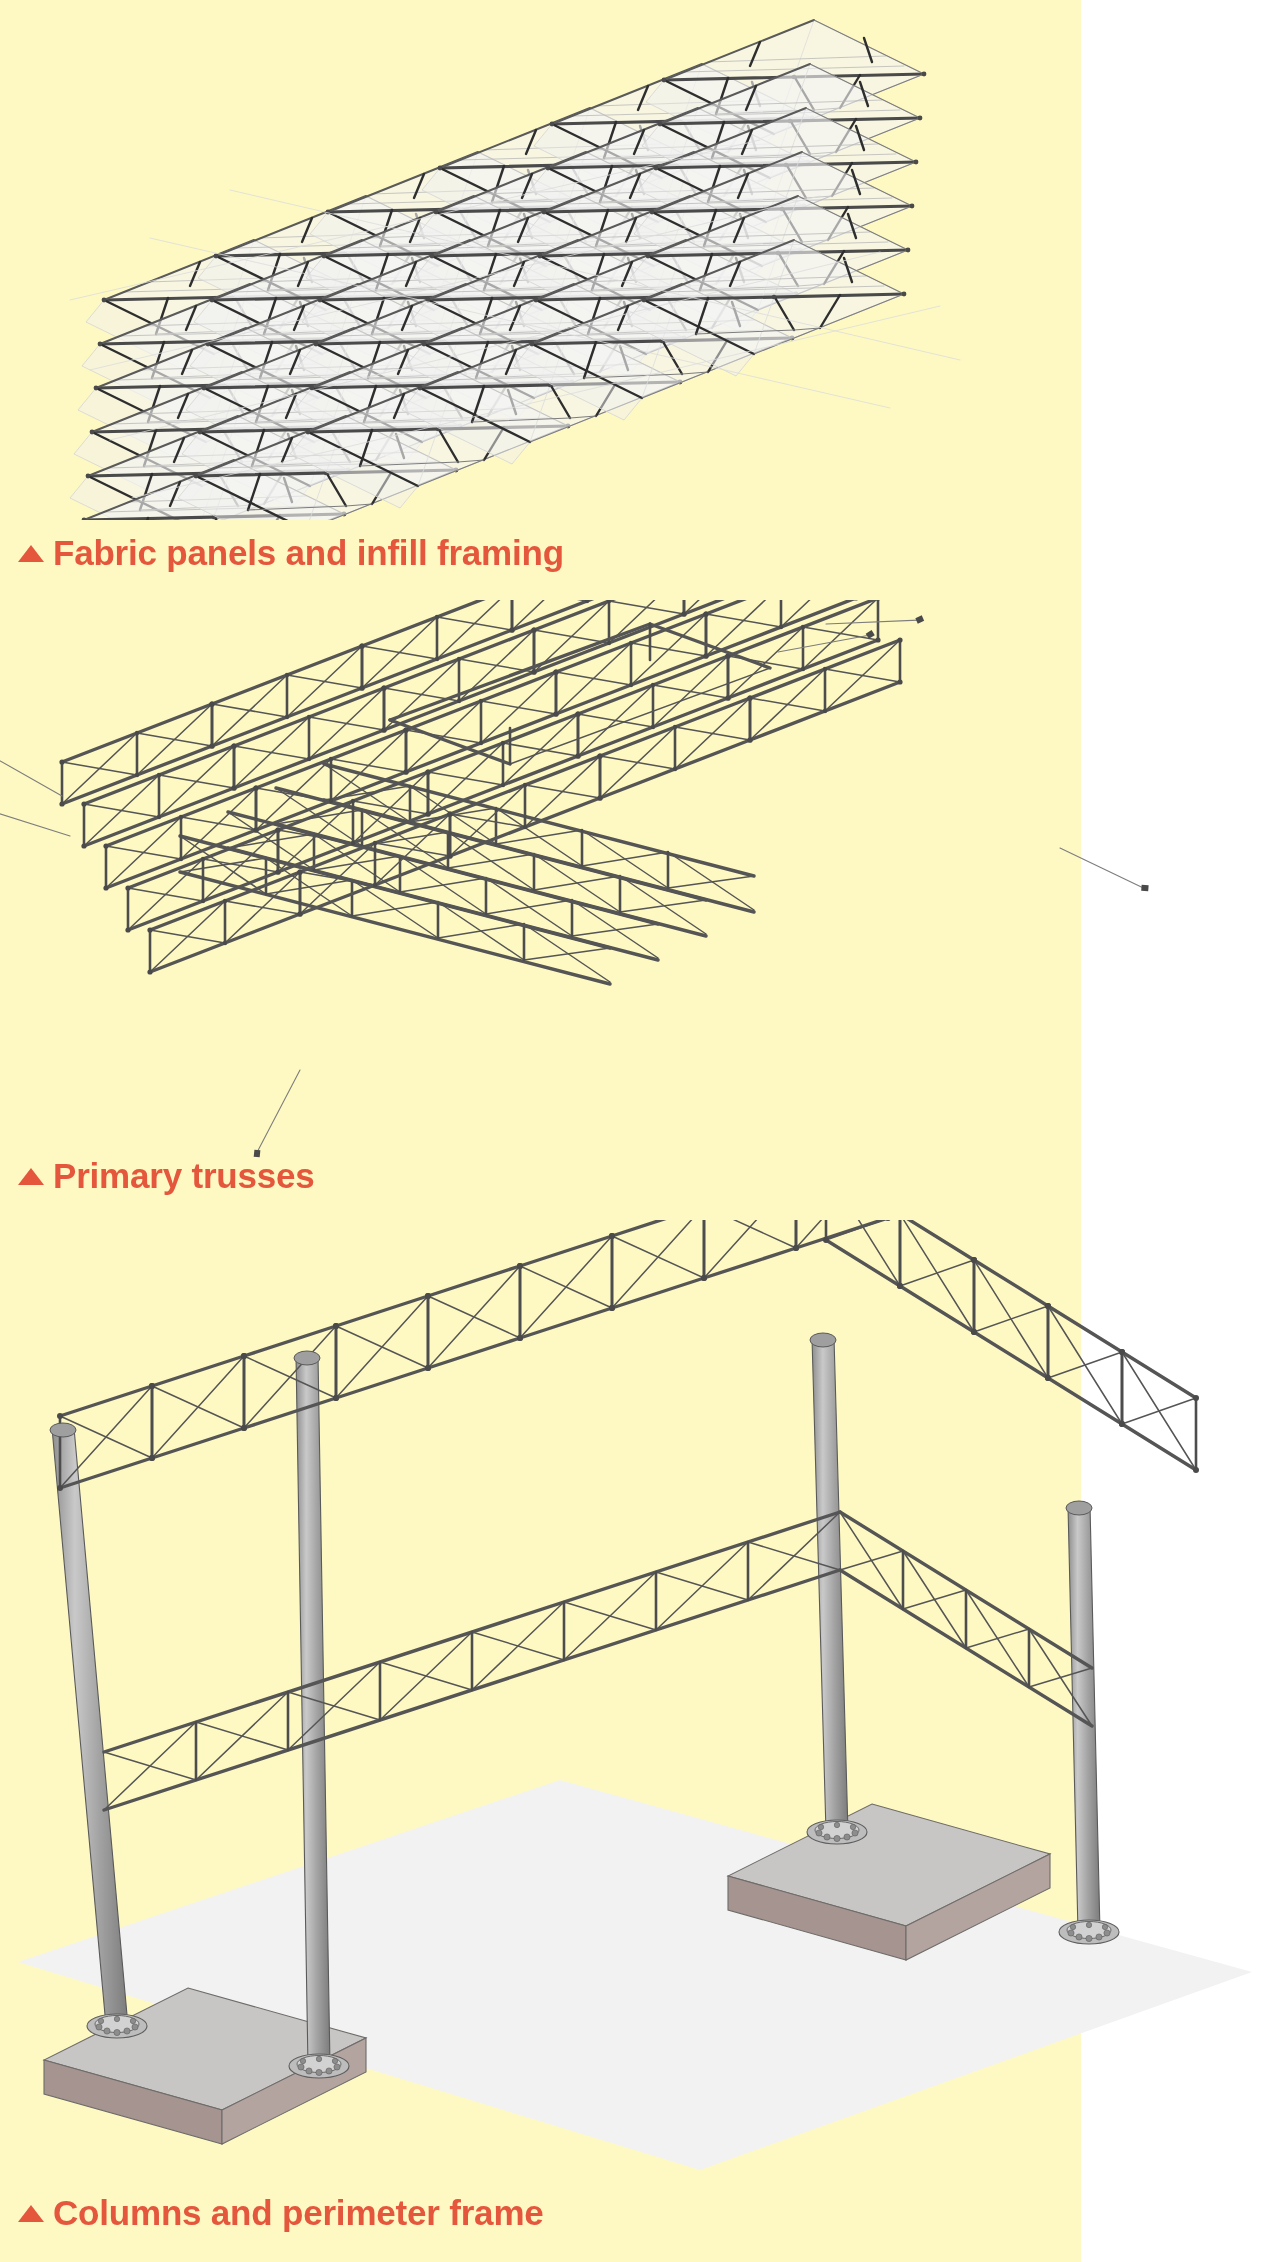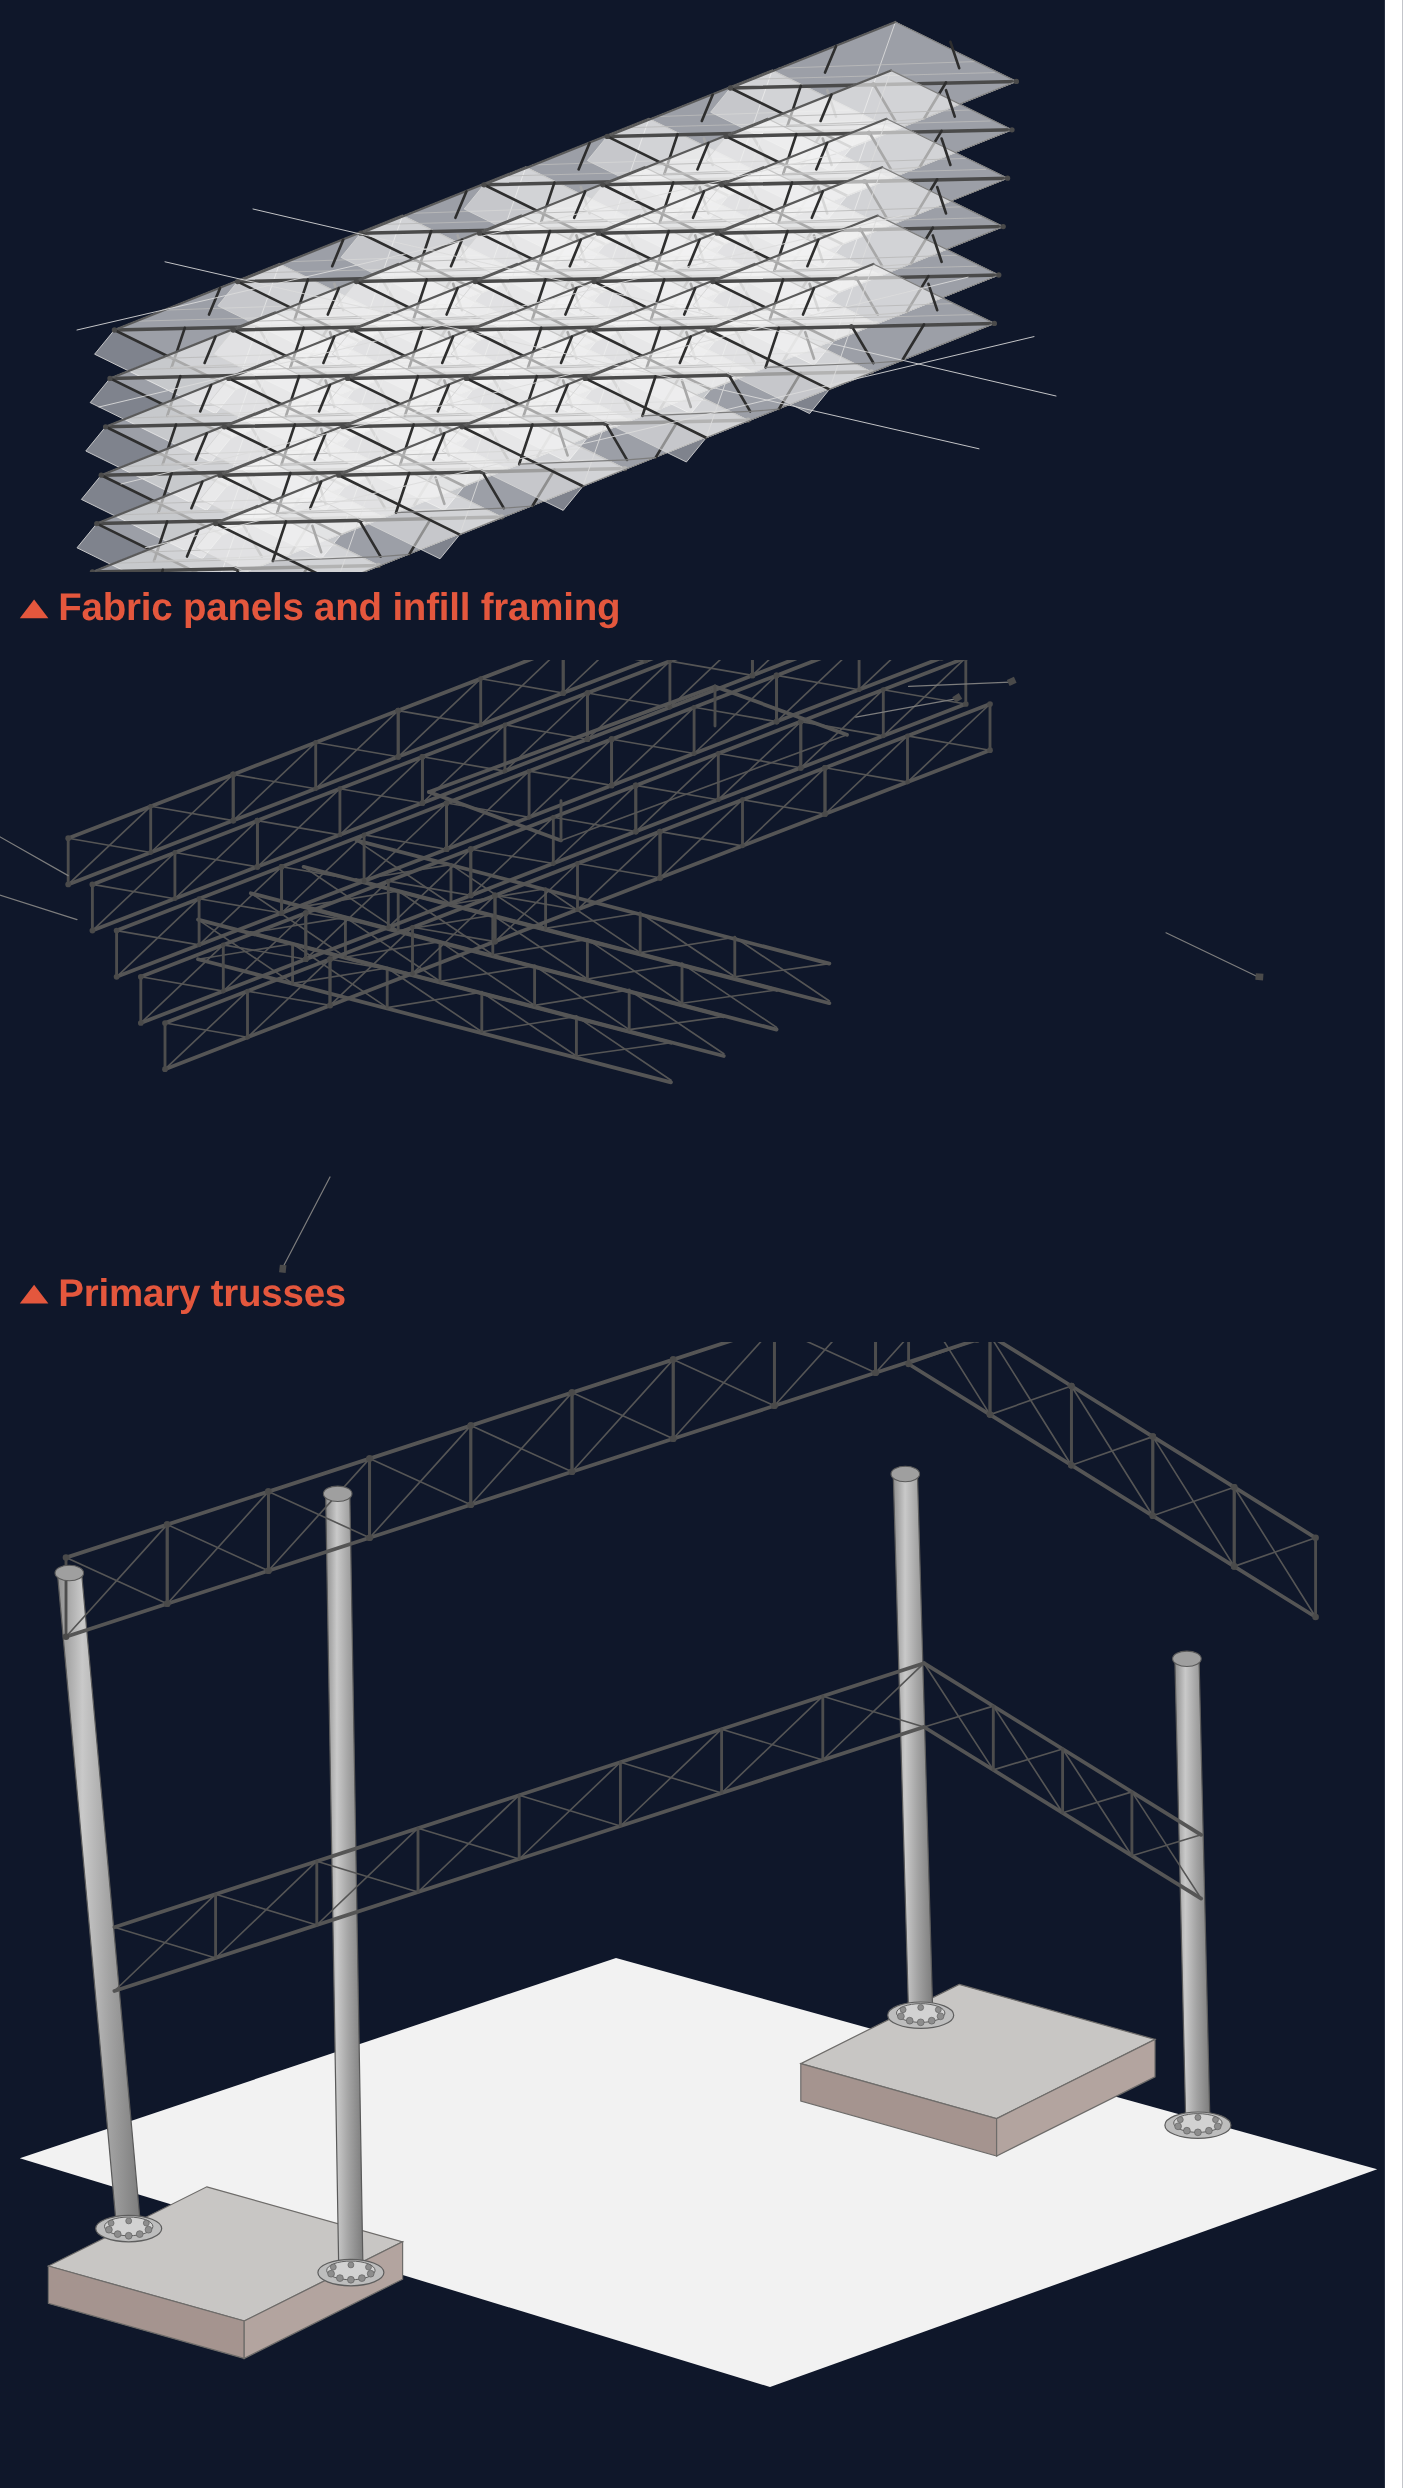--- a/index.html
+++ b/index.html
@@ -12,23 +12,23 @@
     width: 1275px;
     height: 2262px;
     font-family: "Liberation Sans", sans-serif;
     overflow: hidden;
     position: relative;
   }
 
   
   .sheet {
     position: relative;
-    width: 1259px;
+    width: 1081px;
     height: 2262px;
-    background: #0f172a;
+    background: #fef9c3;
   }
 
   .layer-block {
     position: absolute;
     left: 0;
     width: 1275px;
   }
 
   .layer-figure {
     position: relative;
@@ -456,15 +456,19 @@
 
         <g>
           <ellipse cx="823" cy="120" rx="13" ry="7" fill="#9f9f9f" stroke="#5a5a5a" stroke-width="1"></ellipse>
           <ellipse cx="1079" cy="288" rx="13" ry="7" fill="#9f9f9f" stroke="#5a5a5a" stroke-width="1"></ellipse>
           <ellipse cx="63" cy="210" rx="13" ry="7" fill="#9f9f9f" stroke="#5a5a5a" stroke-width="1"></ellipse>
           <ellipse cx="307" cy="138" rx="13" ry="7" fill="#9f9f9f" stroke="#5a5a5a" stroke-width="1"></ellipse>
         </g>
       </svg>
     </div>
 
+    <div class="caption" id="cap-columns">
+      <span class="caption-marker"></span>
+      <span class="caption-text">Columns and perimeter frame</span>
+    </div>
   </div>
 
 </div>
 
 </body></html>

